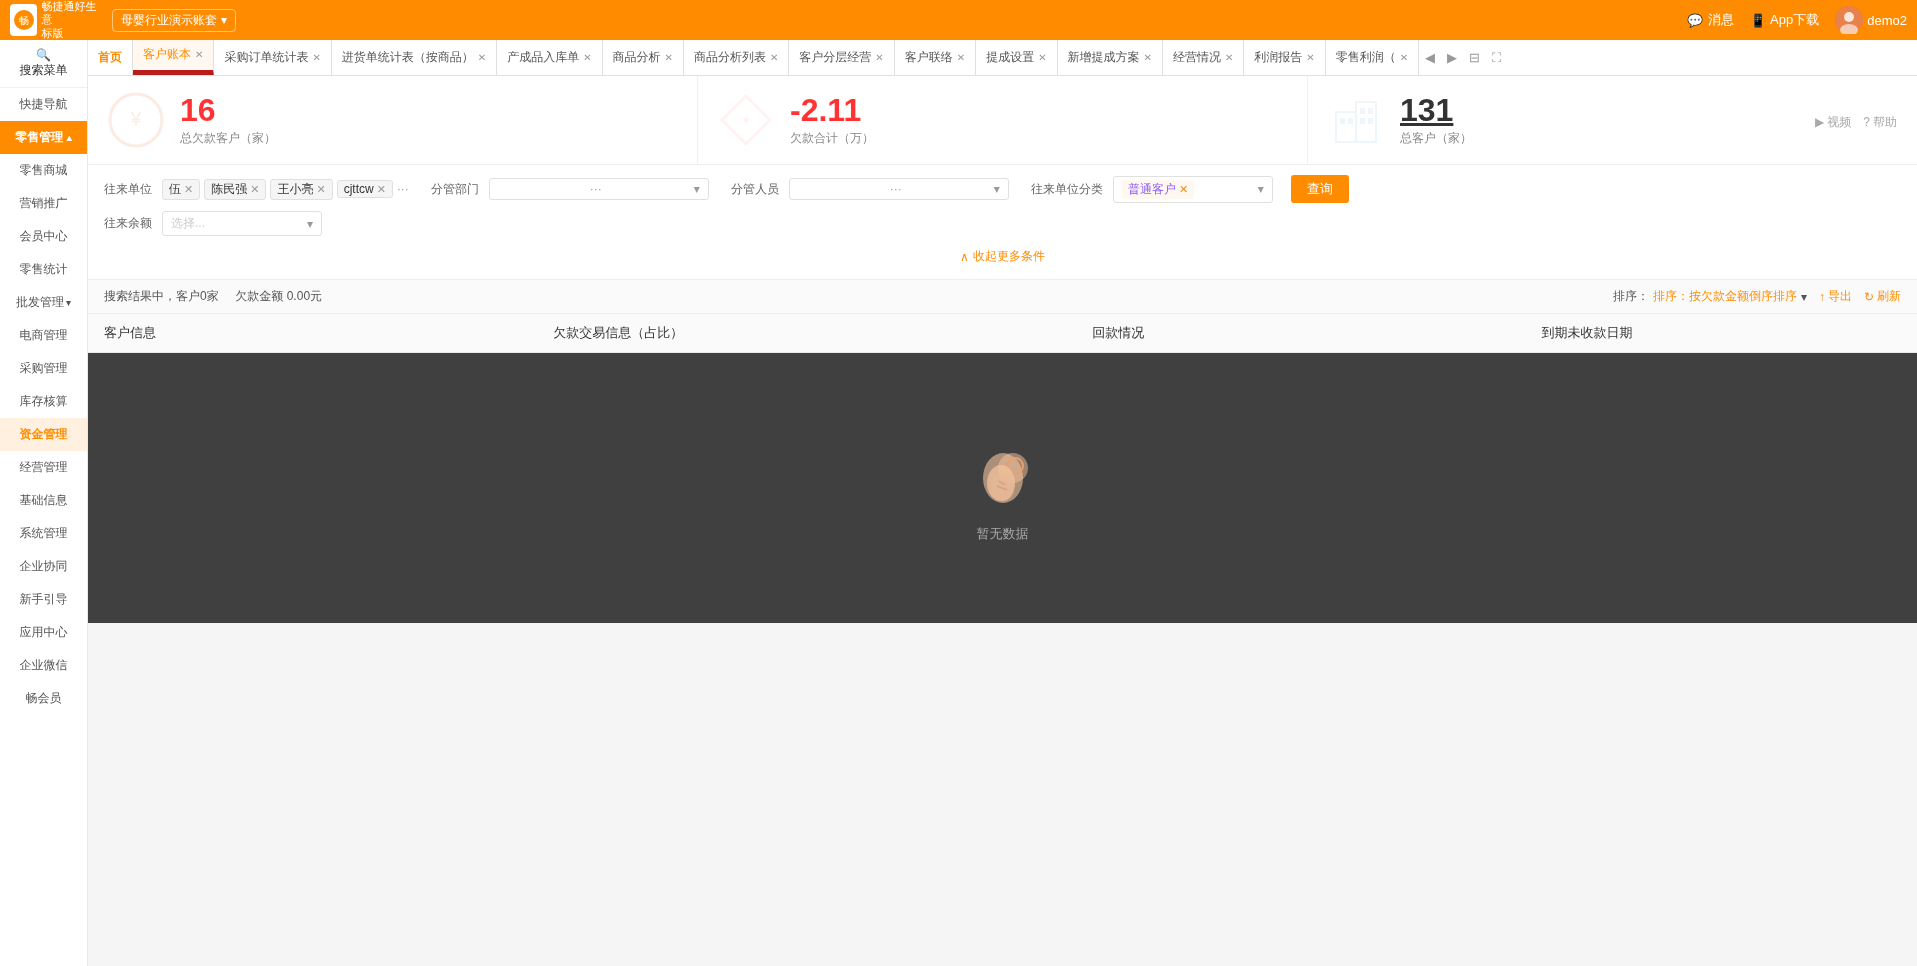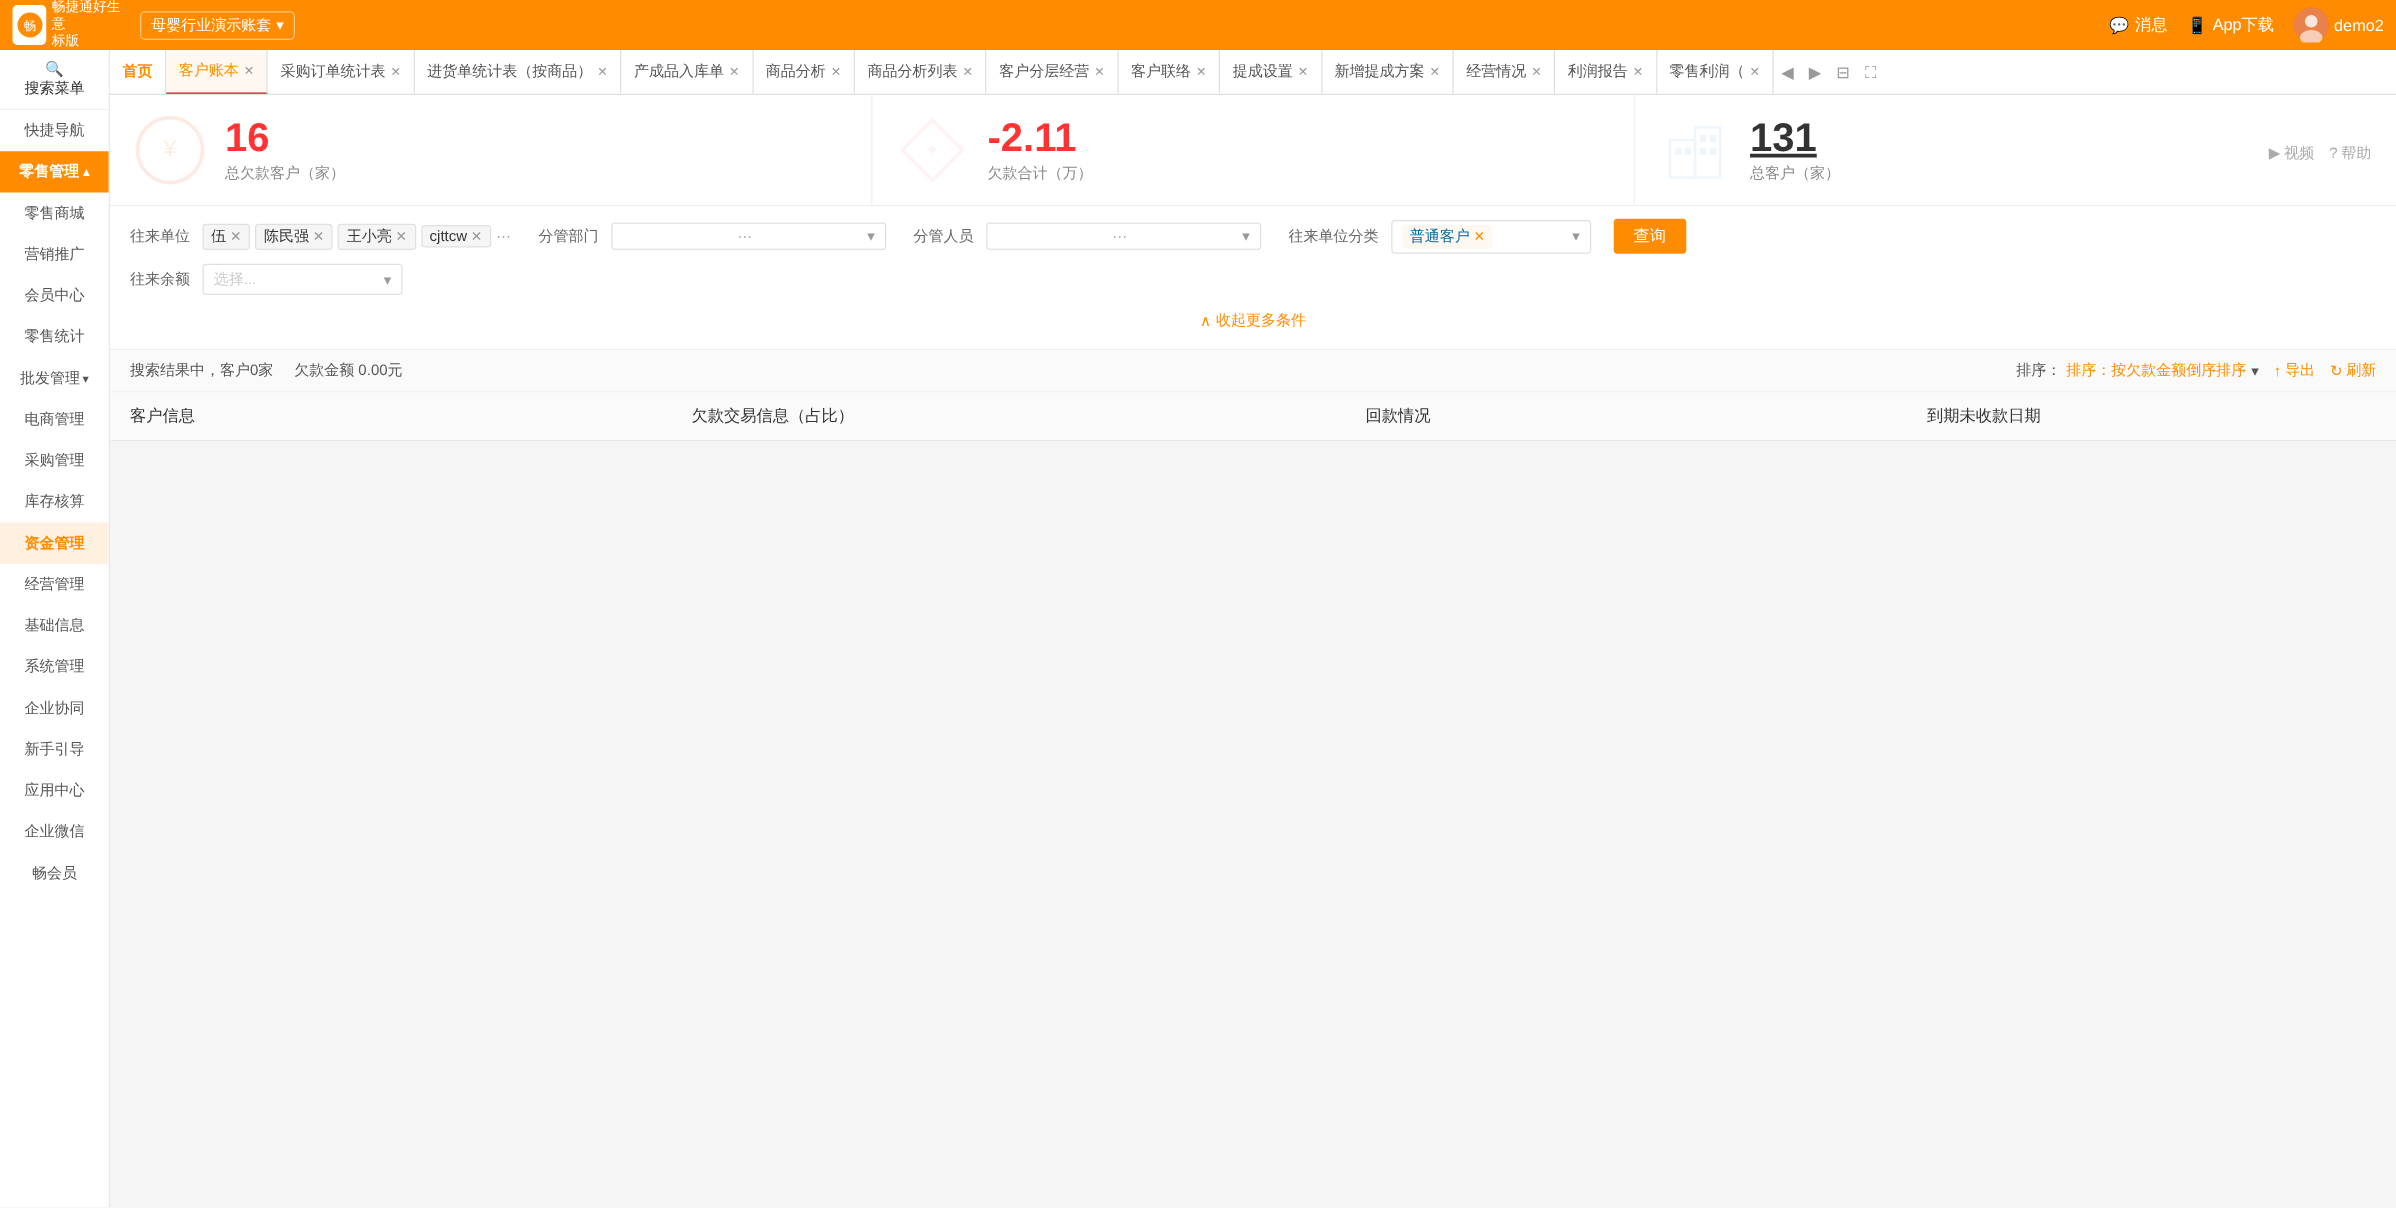--- a/index.html
+++ b/index.html
@@ -23,21 +23,21 @@
     .top-bar-btn { display: flex; align-items: center; gap: 4px; cursor: pointer; color: #fff; }
     .user-avatar { width: 28px; height: 28px; border-radius: 50%; background: #ff6b00; display: flex; align-items: center; justify-content: center; color: #fff; font-size: 11px; }
 
     
     .sidebar-search { padding: 8px 6px; text-align: center; font-size: 12px; color: #333; cursor: pointer; border-bottom: 1px solid #f0f0f0; }
     .sidebar-item { padding: 8px 6px; text-align: center; font-size: 12px; color: #555; cursor: pointer; }
     .sidebar-item.active { background: #ff8c00; color: #fff; }
 
     
     .tab-item { display: flex; align-items: center; padding: 0 10px; height: 36px; font-size: 12px; cursor: pointer; border-right: 1px solid #e0e0e0; white-space: nowrap; color: #555; flex-shrink: 0; }
-    .tab-item.active { color: #ff8c00; border-bottom: 2px solid #b91c1c; background: #fff8f0; }
+    .tab-item.active { color: #ff8c00; border-bottom: 6px solid #b91c1c; background: #fff8f0; }
     .tab-item .tab-close { margin-left: 4px; color: #999; font-size: 10px; }
     .tab-item.home { color: #ff8c00; font-weight: bold; }
     .tab-nav-btn { padding: 0 6px; cursor: pointer; color: #999; flex-shrink: 0; }
 
     
     .stats-row { display: flex; background: #fff; border-bottom: 1px solid #eee; }
     .stat-card { flex: 1; padding: 16px 20px; display: flex; align-items: center; border-right: 1px solid #f0f0f0; position: relative; min-height: 80px; }
     .stat-card:last-child { border-right: none; }
     .stat-icon { width: 56px; height: 56px; margin-right: 16px; opacity: 0.15; flex-shrink: 0; }
     .stat-value-red { font-size: 32px; font-weight: bold; color: #ff3333; line-height: 1; }
@@ -355,21 +355,21 @@
               <span class="filter-label" style="margin-left:12px;">分管人员</span>
               <div class="filter-select" style="min-width:220px;">
                 <span style="color:#ccc;"></span>
                 <span>···</span>
                 <span>▾</span>
               </div>
 
               <span class="filter-label" style="margin-left:12px;">往来单位分类</span>
               <div class="filter-select" style="min-width:160px;">
                 <div class="filter-tag" style="border:none;background:#fff8f0;">
-                  <span style="color:#0369a1;">普通客户</span>
+                  <span style="color:#8b5cf6;">普通客户</span>
                   <span class="tag-close" style="color:#ff8c00;">✕</span>
                 </div>
                 <span>▾</span>
               </div>
 
               <button style="background:#ff8c00;color:#fff;border:none;border-radius:3px;padding:5px 16px;font-size:13px;cursor:pointer;margin-left:8px;">
                 <span>查询</span>
               </button>
             </div>
 
@@ -411,19 +411,36 @@
           </div>
 
           <div class="data-table">
             <div class="table-header">
               <div class="th th-customer">客户信息</div>
               <div class="th th-debt">欠款交易信息（占比）</div>
               <div class="th th-repay">回款情况</div>
               <div class="th th-date">到期未收款日期</div>
             </div>
 
+            <div class="empty-state">
+              <div class="empty-icon">
+                <svg width="80" height="80" viewBox="0 0 80 80">
+
+                  <ellipse cx="40" cy="45" rx="20" ry="25" fill="#f5c5a0" opacity="0.6"></ellipse>
+                  <circle cx="50" cy="35" r="15" fill="#f5c5a0" opacity="0.5"></circle>
+                  <circle cx="52" cy="33" r="8" fill="none" stroke="#e8a070" stroke-width="2"></circle>
+                  <line x1="44" y1="40" x2="38" y2="46" stroke="#e8a070" stroke-width="2.5" stroke-linecap="round"></line>
+                  <ellipse cx="38" cy="50" rx="14" ry="18" fill="#f5c5a0" opacity="0.7"></ellipse>
+                  <path d="M30 42 Q25 55 32 65 Q40 72 48 65 Q54 55 50 42" fill="#e8b898" opacity="0.5"></path>
+
+                  <line x1="36" y1="48" x2="42" y2="52" stroke="#d09070" stroke-width="1.5" opacity="0.6"></line>
+                  <line x1="34" y1="53" x2="44" y2="57" stroke="#d09070" stroke-width="1.5" opacity="0.6"></line>
+                </svg>
+              </div>
+              <div class="empty-text">暂无数据</div>
+            </div>
           </div>
 
         </div>
       </div>
     </div>
   </div>
 </div>
 
 </body></html>

